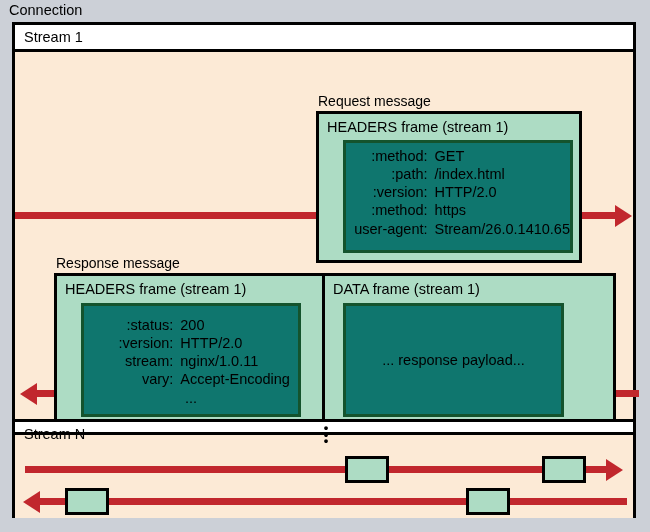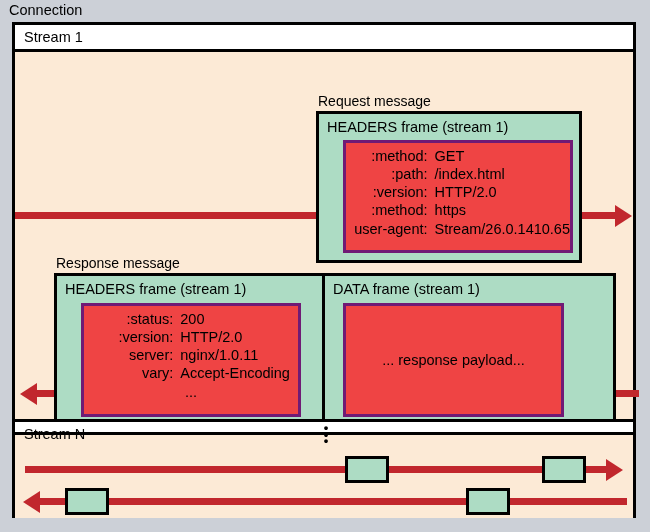--- a/index.html
+++ b/index.html
@@ -151,22 +151,22 @@
   #response-data-frame {
     left: 268px;
     top: 0;
     width: 288px;
     height: 100%;
   }
 
   
   .payload-box {
     position: absolute;
-    background: #ef4444;
-    border: 3px solid #701a75;
+    background: #0f766e;
+    border: 3px solid #14532d;
     box-sizing: border-box;
   }
   #request-headers-payload {
     left: 24px;
     top: 26px;
     width: 230px;
     height: 113px;
   }
   #response-headers-payload {
     left: 24px;
@@ -193,21 +193,21 @@
     line-height: 1.08;
     white-space: nowrap;
   }
   .kv td.k {
     text-align: right;
     padding-right: 7px;
     width: 47%;
   }
   .kv td.v { text-align: left; }
   #request-headers-payload .kv { margin-top: 6px; }
-  #response-headers-payload .kv { margin-top: 6px; }
+  #response-headers-payload .kv { margin-top: 12px; }
   #response-headers-payload .kv td.k { width: 45%; }
   .kv tr.ellipsis td.k { text-align: center; padding-right: 0; }
 
   
   .payload-text {
     position: absolute;
     left: 0;
     right: 0;
     top: 50%;
     transform: translateY(-50%);
@@ -332,21 +332,21 @@
               <tbody>
                   <tr>
                     <td class="k">:status:</td>
                     <td class="v">200</td>
                   </tr>
                   <tr>
                     <td class="k">:version:</td>
                     <td class="v">HTTP/2.0</td>
                   </tr>
                   <tr>
-                    <td class="k">server:</td>
+                    <td class="k">stream:</td>
                     <td class="v">nginx/1.0.11</td>
                   </tr>
                   <tr>
                     <td class="k">vary:</td>
                     <td class="v">Accept-Encoding</td>
                   </tr>
                   <tr class="ellipsis">
                     <td class="k" colspan="2">...</td>
                   </tr>
                 </tbody>

